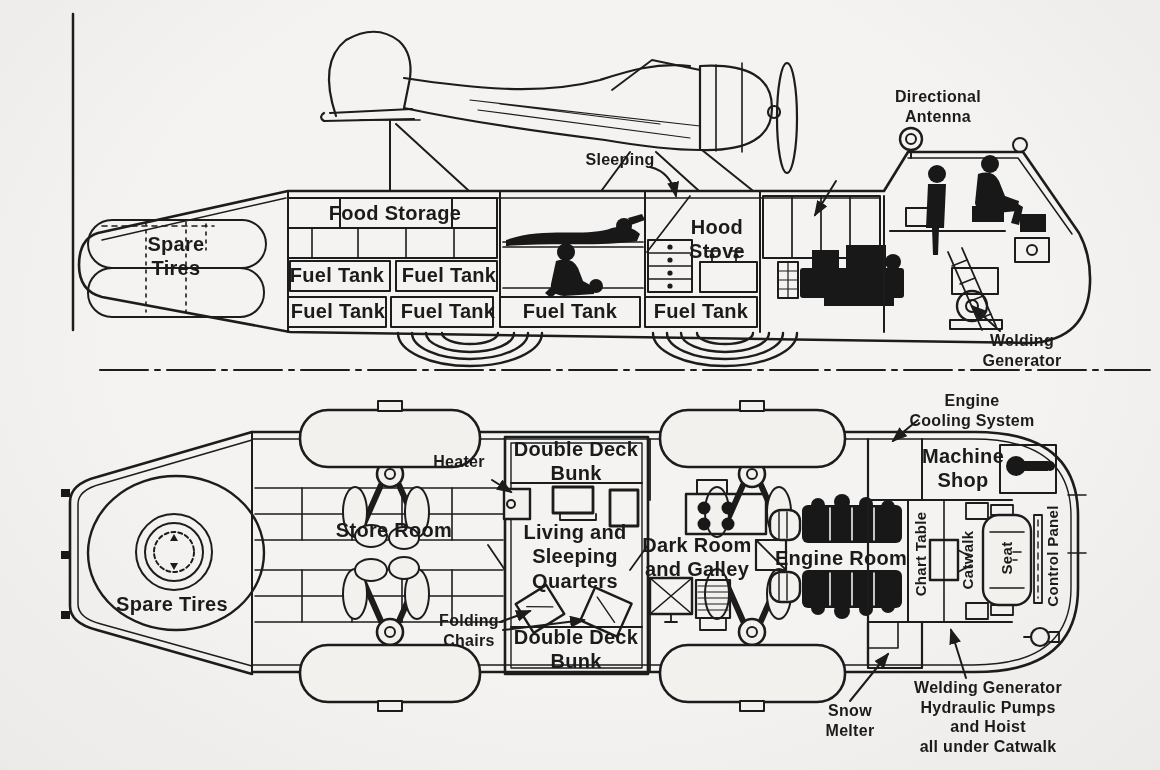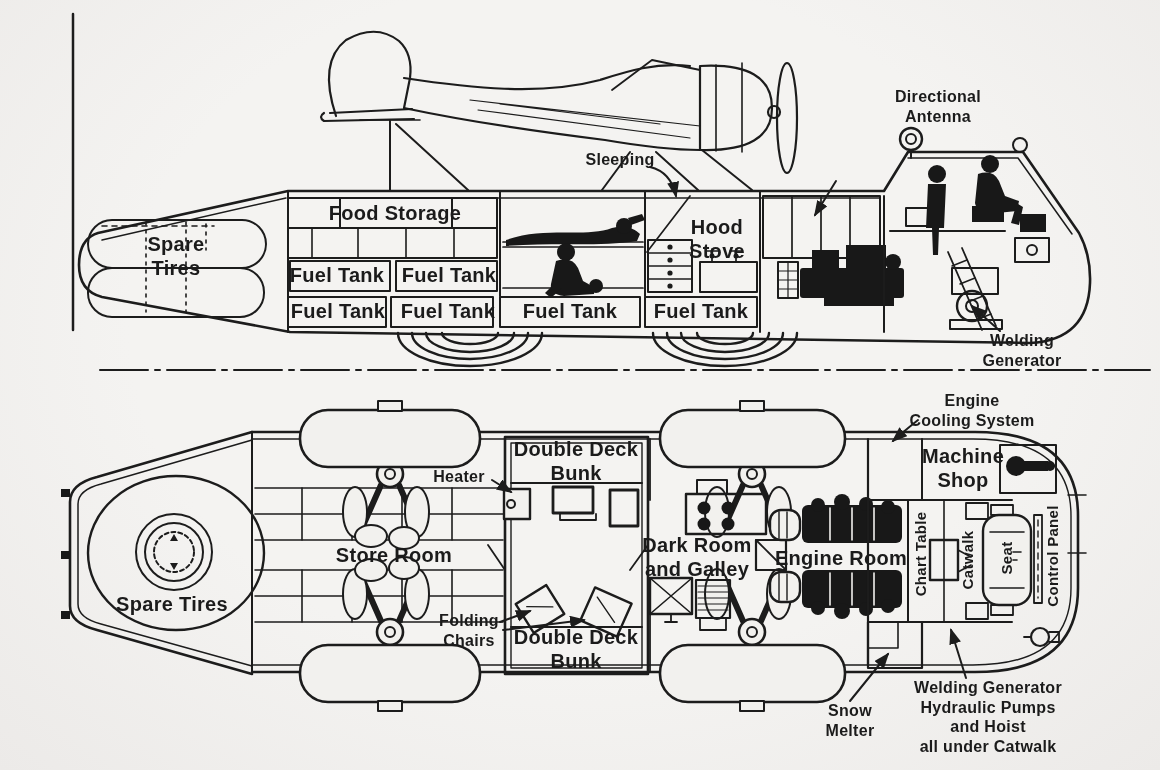--- a/index.html
+++ b/index.html
@@ -382,24 +382,27 @@
 Tires</div>
 <div class="lbl" style="left:620px;top:160px">Sleeping</div>
 <div class="lbl lbl-lg" style="left:717px;top:239px">Hood
 Stove</div>
 <div class="lbl" style="left:938px;top:107px">Directional
 Antenna</div>
 <div class="lbl" style="left:1022px;top:351px">Welding
 Generator</div>
 
 <div class="lbl lbl-lg" style="left:172px;top:604px">Spare Tires</div>
-<div class="lbl lbl-lg" style="left:394px;top:555px">Store Room</div>
-<div class="lbl" style="left:459px;top:477px">Heater</div>
+<div class="lbl lbl-lg" style="left:394px;top:530px">Store Room</div>
+<div class="lbl" style="left:459px;top:462px">Heater</div>
 <div class="lbl lbl-lg" style="left:576px;top:461px">Double Deck
 Bunk</div>
+<div class="lbl lbl-lg" style="left:575px;top:557px">Living and
+Sleeping
+Quarters</div>
 <div class="lbl" style="left:469px;top:631px">Folding
 Chairs</div>
 <div class="lbl lbl-lg" style="left:576px;top:649px">Double Deck
 Bunk</div>
 <div class="lbl lbl-lg" style="left:697px;top:557px">Dark Room
 and Galley</div>
 <div class="lbl lbl-lg" style="left:841px;top:558px">Engine Room</div>
 <div class="lbl" style="left:972px;top:411px">Engine
 Cooling System</div>
 <div class="lbl lbl-lg" style="left:963px;top:468px">Machine

